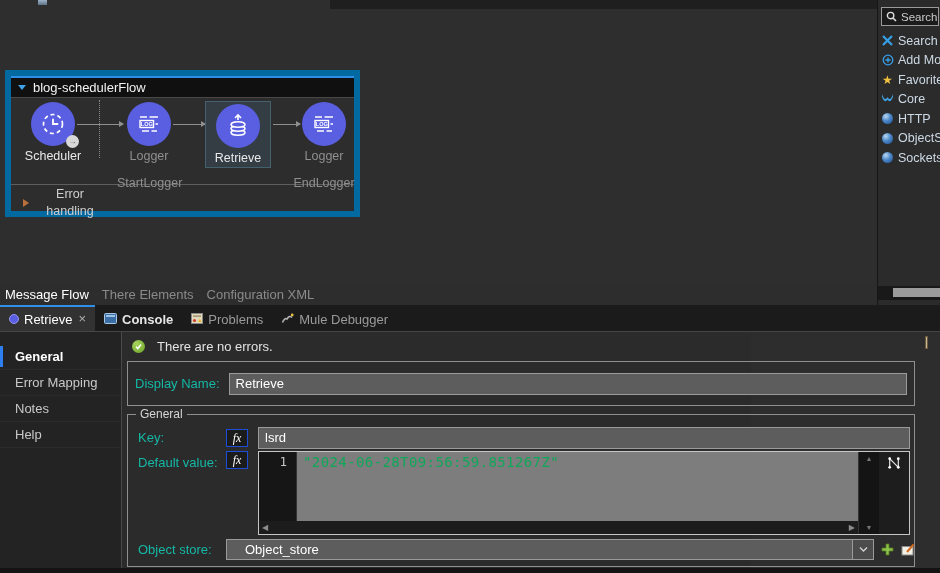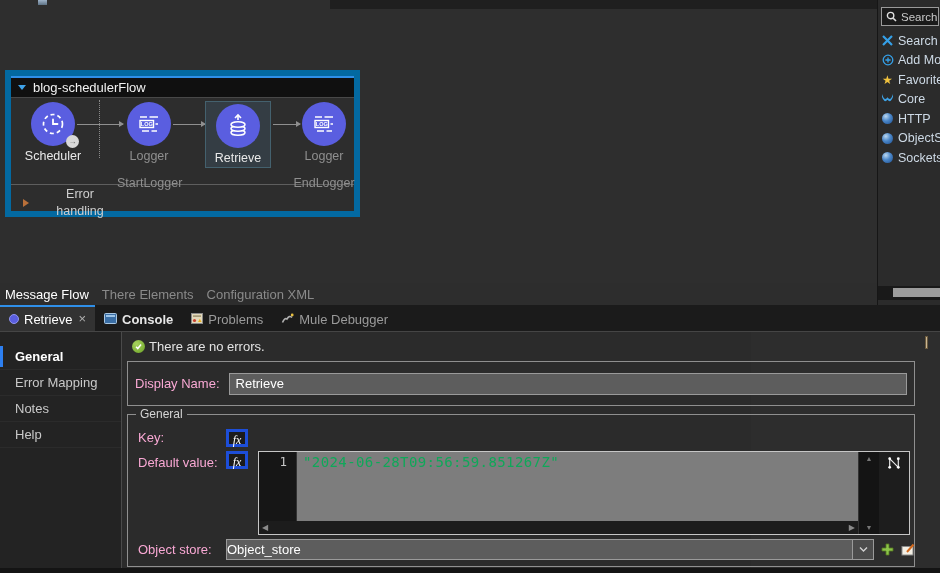--- a/index.html
+++ b/index.html
@@ -18,21 +18,21 @@
   .node{position:absolute;top:4px;width:64px;text-align:center;font-size:12.5px;color:#e9e9e9}
   .node .circ{width:44px;height:44px;border-radius:50%;background:#5a5ee0;margin:0 auto;display:flex;align-items:center;justify-content:center;position:relative}
   .node .lbl{margin-top:3px;white-space:nowrap}
   .node .sub{white-space:nowrap;margin-top:13px}
   .node.dim .lbl,.node.dim .sub{color:#8f8f8f}
   .node.selected{background:#343d44;outline:1px solid #44616e;padding:2px 0 2px}
   .badge{position:absolute;right:-4px;bottom:-2px;width:13px;height:13px;border-radius:50%;background:#d8d8d8;color:#6a6a6a;font-size:8px;line-height:13px;text-align:center}
   .arrow{position:absolute;top:26px;height:1px;background:#8f8f8f}
   .arrow:after{content:"";position:absolute;right:-1px;top:-3px;border-left:5px solid #8f8f8f;border-top:3.5px solid transparent;border-bottom:3.5px solid transparent}
   .dotsep{position:absolute;left:88px;top:2px;height:58px;border-left:1px dotted #8a8a8a}
-  .flow-error{height:36px;border-top:1px solid #5e5e5e;display:flex;align-items:center;gap:18px;padding-left:12px;color:#cfcfcf;font-size:12.5px}
+  .flow-error{height:36px;border-top:1px solid #5e5e5e;display:flex;align-items:center;gap:8px;padding-left:12px;color:#cfcfcf;font-size:12.5px}
   .err-tri{width:0;height:0;border-top:4px solid transparent;border-bottom:4px solid transparent;border-left:6px solid #b9703a}
   .err-label{width:66px;text-align:center;line-height:1.3}
 
   
   .palette{position:absolute;left:877px;top:0;width:63px;height:305px;background:#2b2b2b;border-left:1px solid #161616}
   .pal-search{position:absolute;left:3px;top:7px;width:58px;height:19px;background:#1b1b1b;border:1px solid #9a9a9a;display:flex;align-items:center;gap:3px;padding:0 3px;overflow:hidden}
   .pal-search input{background:transparent;border:none;outline:none;width:42px;color:#c9c9c9;font-size:11.5px;font-family:inherit}
   .pal-search input::placeholder{color:#c9c9c9;opacity:1}
   .pal-items{position:absolute;left:3px;top:31px;width:60px}
   .pal-item{height:19.5px;display:flex;align-items:center;gap:4px;font-size:12.5px;color:#cdd9e5;white-space:nowrap;overflow:hidden}
@@ -55,50 +55,50 @@
   .vclose{color:#b0b0b0;font-size:13px;margin-left:1px;line-height:10px}
   .proc-dot{width:10px;height:10px;border-radius:50%;background:#5a5ee0;border:1px solid #9094ef}
 
   
   .props{position:absolute;left:0;top:332px;width:751px;height:241px;background:#2b2b2b}
   .pnav{position:absolute;left:0;top:0;width:122px;height:241px;background:#232323;border-right:1px solid #4a4a4a;padding-top:12px}
   .pnav-item{height:26px;line-height:26px;padding-left:15px;font-size:13px;color:#c9c9c9;border-bottom:1px solid #2b2b2b;position:relative;white-space:nowrap}
   .pnav-item.active{color:#fff;font-weight:bold}
   .pnav-item.active:before{content:"";position:absolute;left:0;top:2px;bottom:2px;width:3px;background:#2d7ff0}
   .pcontent{position:absolute;left:122px;top:0;right:0;height:241px}
-  .status-row{position:absolute;left:10px;top:7px;display:flex;align-items:center;gap:4px;font-size:13px;color:#e3e3e3}
+  .status-row{position:absolute;left:10px;top:7px;display:flex;align-items:center;gap:12px;font-size:13px;color:#e3e3e3}
   .check-ic{width:13px;height:13px;border-radius:50%;background:radial-gradient(circle at 35% 30%,#a8d45e,#6ba226);display:inline-flex;align-items:center;justify-content:center}
   .marker{position:absolute;left:803px;top:4px;width:3px;height:13px;background:#c9b694;border:1px solid #6b5a3e}
 
   .display-box{position:absolute;left:5px;top:29px;width:788px;height:45px;border:1px solid #8f8f8f}
   .display-box .row{display:flex;align-items:center;height:100%;padding:0 7px;gap:9px}
-  .flabel{font-size:13px;color:#f9a8d4;white-space:nowrap}
+  .flabel{font-size:13px;color:#14b8a6;white-space:nowrap}
   .tfield{background:#5d5d5d;border:1px solid #9a9a9a;color:#fff;font-size:13px;height:22px;padding:0 6px;font-family:inherit;outline:none}
   .grow{flex:1}
 
   .gbox{position:absolute;left:5px;top:82px;width:788px;height:153px;border:1px solid #8f8f8f}
   .glegend{position:absolute;left:8px;top:-8px;background:#2b2b2b;padding:0 4px;font-size:12px;color:#d5d5d5}
   .g-row{position:absolute;left:10px;right:4px;display:flex;align-items:center}
   .g-row .flabel{width:88px;flex:none}
-  .fx{width:22px;height:18px;flex:none;background:#1b1b1b;border:3px solid #1d4ed8;color:#fff;font-style:italic;font-family:"Liberation Serif",serif;font-size:12px;text-align:center;line-height:16px;margin-right:10px}
+  .fx{width:22px;height:18px;flex:none;background:#1b1b1b;border:1px solid #1d4ed8;color:#fff;font-style:italic;font-family:"Liberation Serif",serif;font-size:12px;text-align:center;line-height:16px;margin-right:10px}
   .row-key{top:12px;height:21px}
   .row-def{top:36px;align-items:flex-start}
   .row-def .flabel{margin-top:4px}
 
   .dw-editor{flex:1;height:84px;border:1px solid #c6c6c6;display:flex;background:#1c1c1c}
   .ed-main{flex:1;display:flex;flex-direction:column;min-width:0}
   .ed-top{flex:1;display:flex;min-height:0}
   .gutter{width:38px;background:#161616;color:#c4c4c4;text-align:right;padding:2px 9px 0 0;font-family:"DejaVu Sans Mono",monospace;font-size:12.5px;border-right:1px solid #333}
   .codearea{flex:1;background:#7d7d7d;padding:2px 6px;font-family:"DejaVu Sans Mono",monospace;font-size:14px;letter-spacing:0.4px;color:#0fa859;white-space:nowrap;overflow:hidden}
   .ed-hscroll{height:13px;background:#1c1c1c;display:flex;align-items:center;justify-content:space-between;padding:0 3px;color:#8a8a8a;font-size:8px}
   .ed-vscroll{width:21px;background:#141414;display:flex;flex-direction:column;align-items:center;justify-content:space-between;padding:3px 0;color:#777;font-size:7px;border-left:1px solid #333}
   .ed-right{width:30px;background:#1d1d1d;display:flex;justify-content:center;padding-top:4px}
 
   .row-os{top:124px;height:21px}
-  .osel{width:648px;flex:none;height:21px;background:#5d5d5d;border:1px solid #9a9a9a;display:flex;align-items:center;justify-content:space-between;padding-left:0;font-size:13px;color:#fff}
+  .osel{width:648px;flex:none;height:21px;background:#5d5d5d;border:1px solid #9a9a9a;display:flex;align-items:center;justify-content:space-between;padding-left:18px;font-size:13px;color:#fff}
   .chev{width:21px;height:100%;border-left:1px solid #9a9a9a;background:#4c4c4c;display:flex;align-items:center;justify-content:center}
   .os-btn{margin-left:7px;display:inline-flex;flex:none}
 
   .bottom-strip{position:absolute;left:0;top:568px;width:940px;height:5px;background:#141414}
 </style>
 </head>
 <body>
 
 <div id="root">
 
@@ -321,20 +321,21 @@
           <input class="tfield grow" readonly="" value="Retrieve" style="">
         </div>
       </div>
 
       <div class="gbox">
         <span class="glegend">General</span>
 
         <div class="g-row row-key">
           <span class="flabel">Key:</span>
           <span class="fx">fx</span>
+          <input class="tfield grow" readonly="" value="lsrd" style="">
         </div>
 
         <div class="g-row row-def">
           <span class="flabel">Default value:</span>
           <span class="fx">fx</span>
           <div class="dw-editor">
             <div class="ed-main">
               <div class="ed-top">
                 <div class="gutter">1</div>
                 <div class="codearea">"2024-06-28T09:56:59.851267Z"</div>

